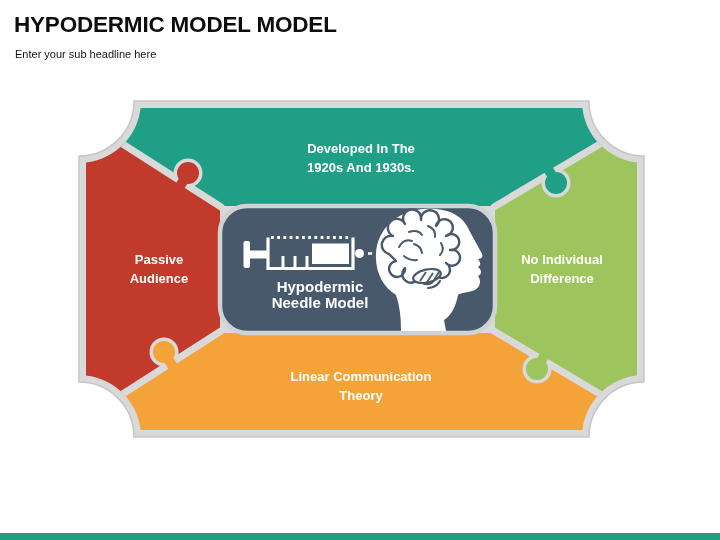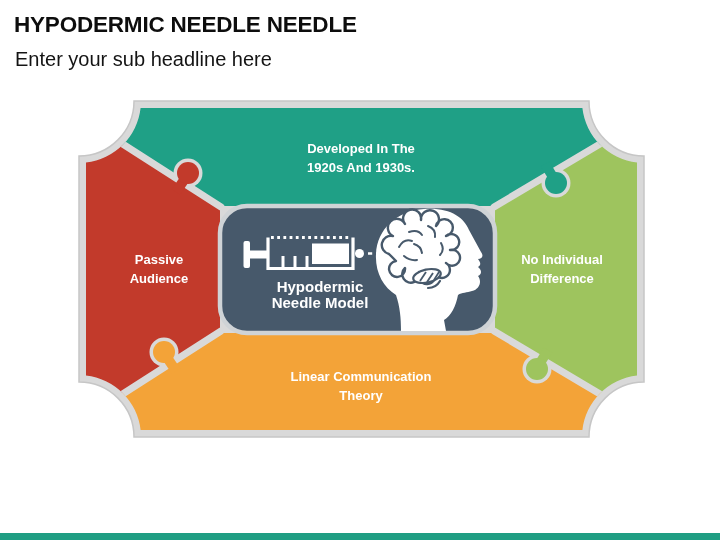--- a/index.html
+++ b/index.html
@@ -5,39 +5,39 @@
   html,body{margin:0;padding:0;background:#ffffff;}
   .slide{
     position:relative;width:720px;height:540px;background:#ffffff;
     font-family:"Liberation Sans",sans-serif;overflow:hidden;
   }
   .title{
     position:absolute;left:14px;top:12px;font-size:22.5px;font-weight:bold;
     color:#0d0d0d;letter-spacing:-0.2px;white-space:nowrap;
   }
   .subtitle{
-    position:absolute;left:15px;top:48px;font-size:20px;color:#141414;white-space:nowrap;
+    position:absolute;left:15px;top:48px;font-size:11px;color:#141414;white-space:nowrap;
   }
   .bottom-bar{
     position:absolute;left:0;right:0;bottom:0;height:7px;background:#1F9E83;
   }
   svg{position:absolute;left:0;top:0;}
   .piece-label{
     font-family:"Liberation Sans",sans-serif;font-size:13px;font-weight:bold;fill:#ffffff;
   }
   .center-label{
     font-family:"Liberation Sans",sans-serif;font-size:15px;font-weight:bold;fill:#ffffff;
   }
 </style>
 </head>
 <body>
 
 <div class="slide">
 
-  <div class="title">HYPODERMIC NEEDLE NEEDLE</div>
+  <div class="title">HYPODERMIC MODEL MODEL</div>
   <div class="subtitle">Enter your sub headline here</div>
 
   <svg width="720" height="540" viewBox="0 0 720 540">
     <defs>
       <clipPath id="innerClip">
         <path d="M 140.6,108 H 582.4 A 62 62 0 0 0 637,162.6 V 375.4 A 62 62 0 0 0 582.4,430 H 140.6 A 62 62 0 0 0 86,375.4 V 162.6 A 62 62 0 0 0 140.6,108 Z"></path>
       </clipPath>
     </defs>
 
     <path d="M 134,101 L 589,101 A 55 55 0 0 0 644,156 L 644,382 A 55 55 0 0 0 589,437 L 134,437 A 55 55 0 0 0 79,382 L 79,156 A 55 55 0 0 0 134,101 Z" fill="#D9D9D9" stroke="#C6C6C6" stroke-width="1.5"></path>

